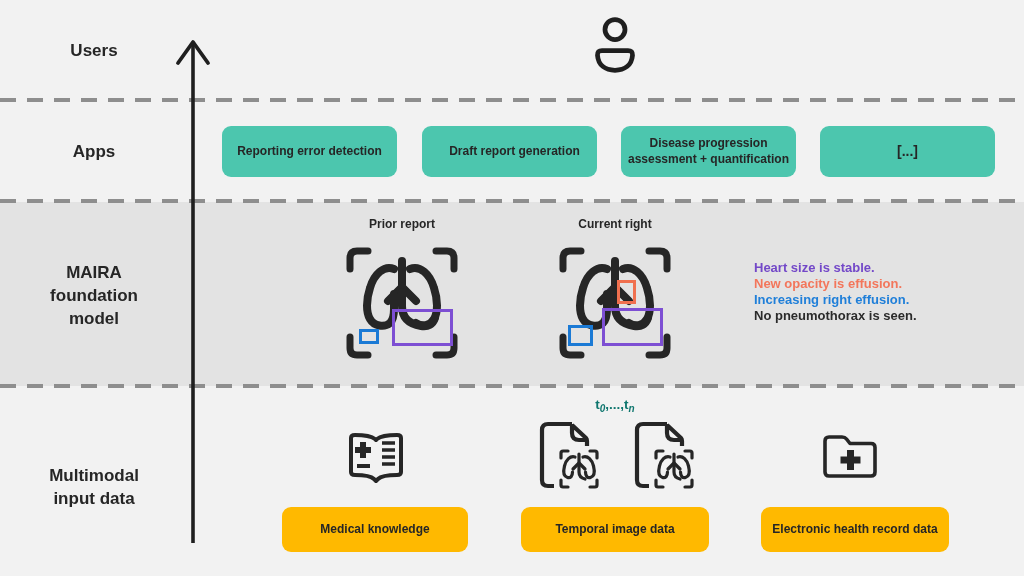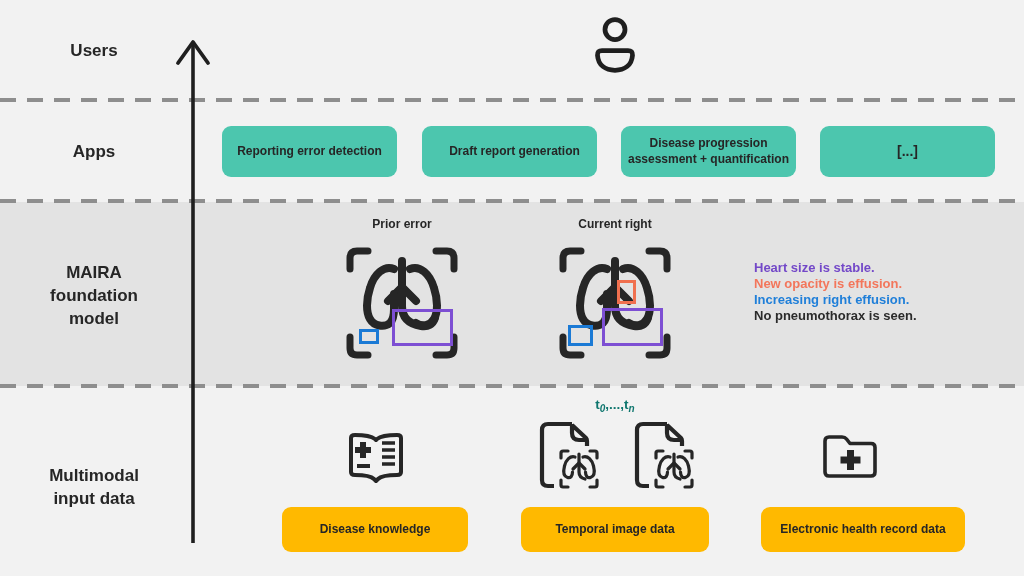--- a/index.html
+++ b/index.html
@@ -28,21 +28,21 @@
 
   .chip { position:absolute; display:flex; align-items:center; justify-content:center;
           text-align:center; border-radius:9px; color:#262626;
           font-size:12px; font-weight:700; line-height:1.3; padding:4px 6px; }
   .chip-app { top:126px; height:51px; width:175px; }
   .chip-app-0 { left:222px; } .chip-app-1 { left:422px;padding-left:16px; }
   .chip-app-2 { left:621px; } .chip-app-3 { left:820px; font-size:14px; }
   .chip-data { top:507px; height:45px; }
   .chip-data-0 { left:282px; width:186px; }
   .chip-data-1 { left:521px; width:188px; }
-  .chip-data-2 { left:761px; width:204px; }
+  .chip-data-2 { left:761px; width:188px; }
 
   .panel-caption { position:absolute; top:217px; transform:translateX(-50%);
                    font-size:12px; font-weight:700; color:#262626; white-space:nowrap; }
   .caption-prior   { left:402px; }
   .caption-current { left:615px; }
 
   .figure { position:absolute; top:242px; width:122px; height:122px; }
   .figure-prior   { left:341px; }
   .figure-current { left:554px; }
   .obox { position:absolute; border:3px solid; background:transparent; }
@@ -90,21 +90,21 @@
   <svg class="person-svg" width="60" height="64" viewBox="0 0 24 25.6" fill="none">
     <circle cx="12" cy="6.6" r="4.0" stroke="#1f1f1f" stroke-width="1.9"></circle>
     <path d="M6.8,15 H17.2 Q19.1,15 19,16.9 C18.7,20.9 15.8,22.9 12,22.9 C8.2,22.9 5.3,20.9 5,16.9 Q4.9,15 6.8,15 Z" stroke="#1f1f1f" stroke-width="1.9" stroke-linejoin="round"></path>
   </svg>
 
   <div class="chip chip-app chip-app-0" style="background-color: rgb(76, 198, 174);">Reporting error detection</div>
   <div class="chip chip-app chip-app-1" style="background-color: rgb(76, 198, 174);">Draft report generation</div>
   <div class="chip chip-app chip-app-2" style="background-color: rgb(76, 198, 174);">Disease progression assessment + quantification</div>
   <div class="chip chip-app chip-app-3" style="background-color: rgb(76, 198, 174);">[...]</div>
 
-  <div class="panel-caption caption-prior">Prior error</div>
+  <div class="panel-caption caption-prior">Prior report</div>
   <div class="panel-caption caption-current">Current right</div>
 
   <div class="figure figure-prior">
     <svg width="122" height="122" viewBox="0 0 122 122" fill="none" stroke="#262626" stroke-linecap="round" stroke-linejoin="round">
       <path stroke-width="7" d="M9,27 V16 Q9,9 16,9 H27 M95,9 H106 Q113,9 113,16 V27 M113,95 V106 Q113,113 106,113 H95 M27,113 H16 Q9,113 9,106 V95"></path>
       <path stroke-width="8" d="M61,19 V45"></path>
       <path stroke-width="8" d="M47,59 L61,45 L75,59"></path>
       <path stroke-width="8" d="M53,27 C43,23 33,32 29,46 C25,58 25,70 29,77 C33,84 43,86 49,81 C52,78 53,73 53,67 L53,52"></path>
       <path stroke-width="8" d="M69,27 C79,23 89,32 93,46 C97,58 97,70 93,77 C89,84 81,85 75,81"></path>
       <path stroke-width="8" d="M61,50 V64 C61,76 68,82 80,84 C87,85.5 92,82 94,76"></path>
@@ -168,17 +168,17 @@
       <path d="M45,46 V52 C45,56 47,58 51,59"></path>
       <path d="M27,38 V33 Q27,31 29,31 H34 M56,31 H61 Q63,31 63,33 V38 M63,60 V65 Q63,67 61,67 H56 M34,67 H29 Q27,67 27,65 V60"></path>
     </g>
   </svg>
 
   <svg class="folder-svg" width="64" height="54" viewBox="0 0 64 54" fill="none">
     <path d="M9,47 Q5,47 5,43 V12 Q5,8 9,8 H22 Q25,8 26.5,10 L30,14.5 H51 Q55,14.5 55,18.5 V43 Q55,47 51,47 Z" stroke="#262626" stroke-width="3.6" stroke-linejoin="round"></path>
     <path d="M27,21 H34 V27.5 H40.5 V34.5 H34 V41 H27 V34.5 H20.5 V27.5 H27 Z" fill="#262626"></path>
   </svg>
 
-  <div class="chip chip-data chip-data-0" style="background-color: rgb(255, 185, 0);">Disease knowledge</div>
+  <div class="chip chip-data chip-data-0" style="background-color: rgb(255, 185, 0);">Medical knowledge</div>
   <div class="chip chip-data chip-data-1" style="background-color: rgb(255, 185, 0);">Temporal image data</div>
   <div class="chip chip-data chip-data-2" style="background-color: rgb(255, 185, 0);">Electronic health record data</div>
 
 </div>
 
 </body></html>

